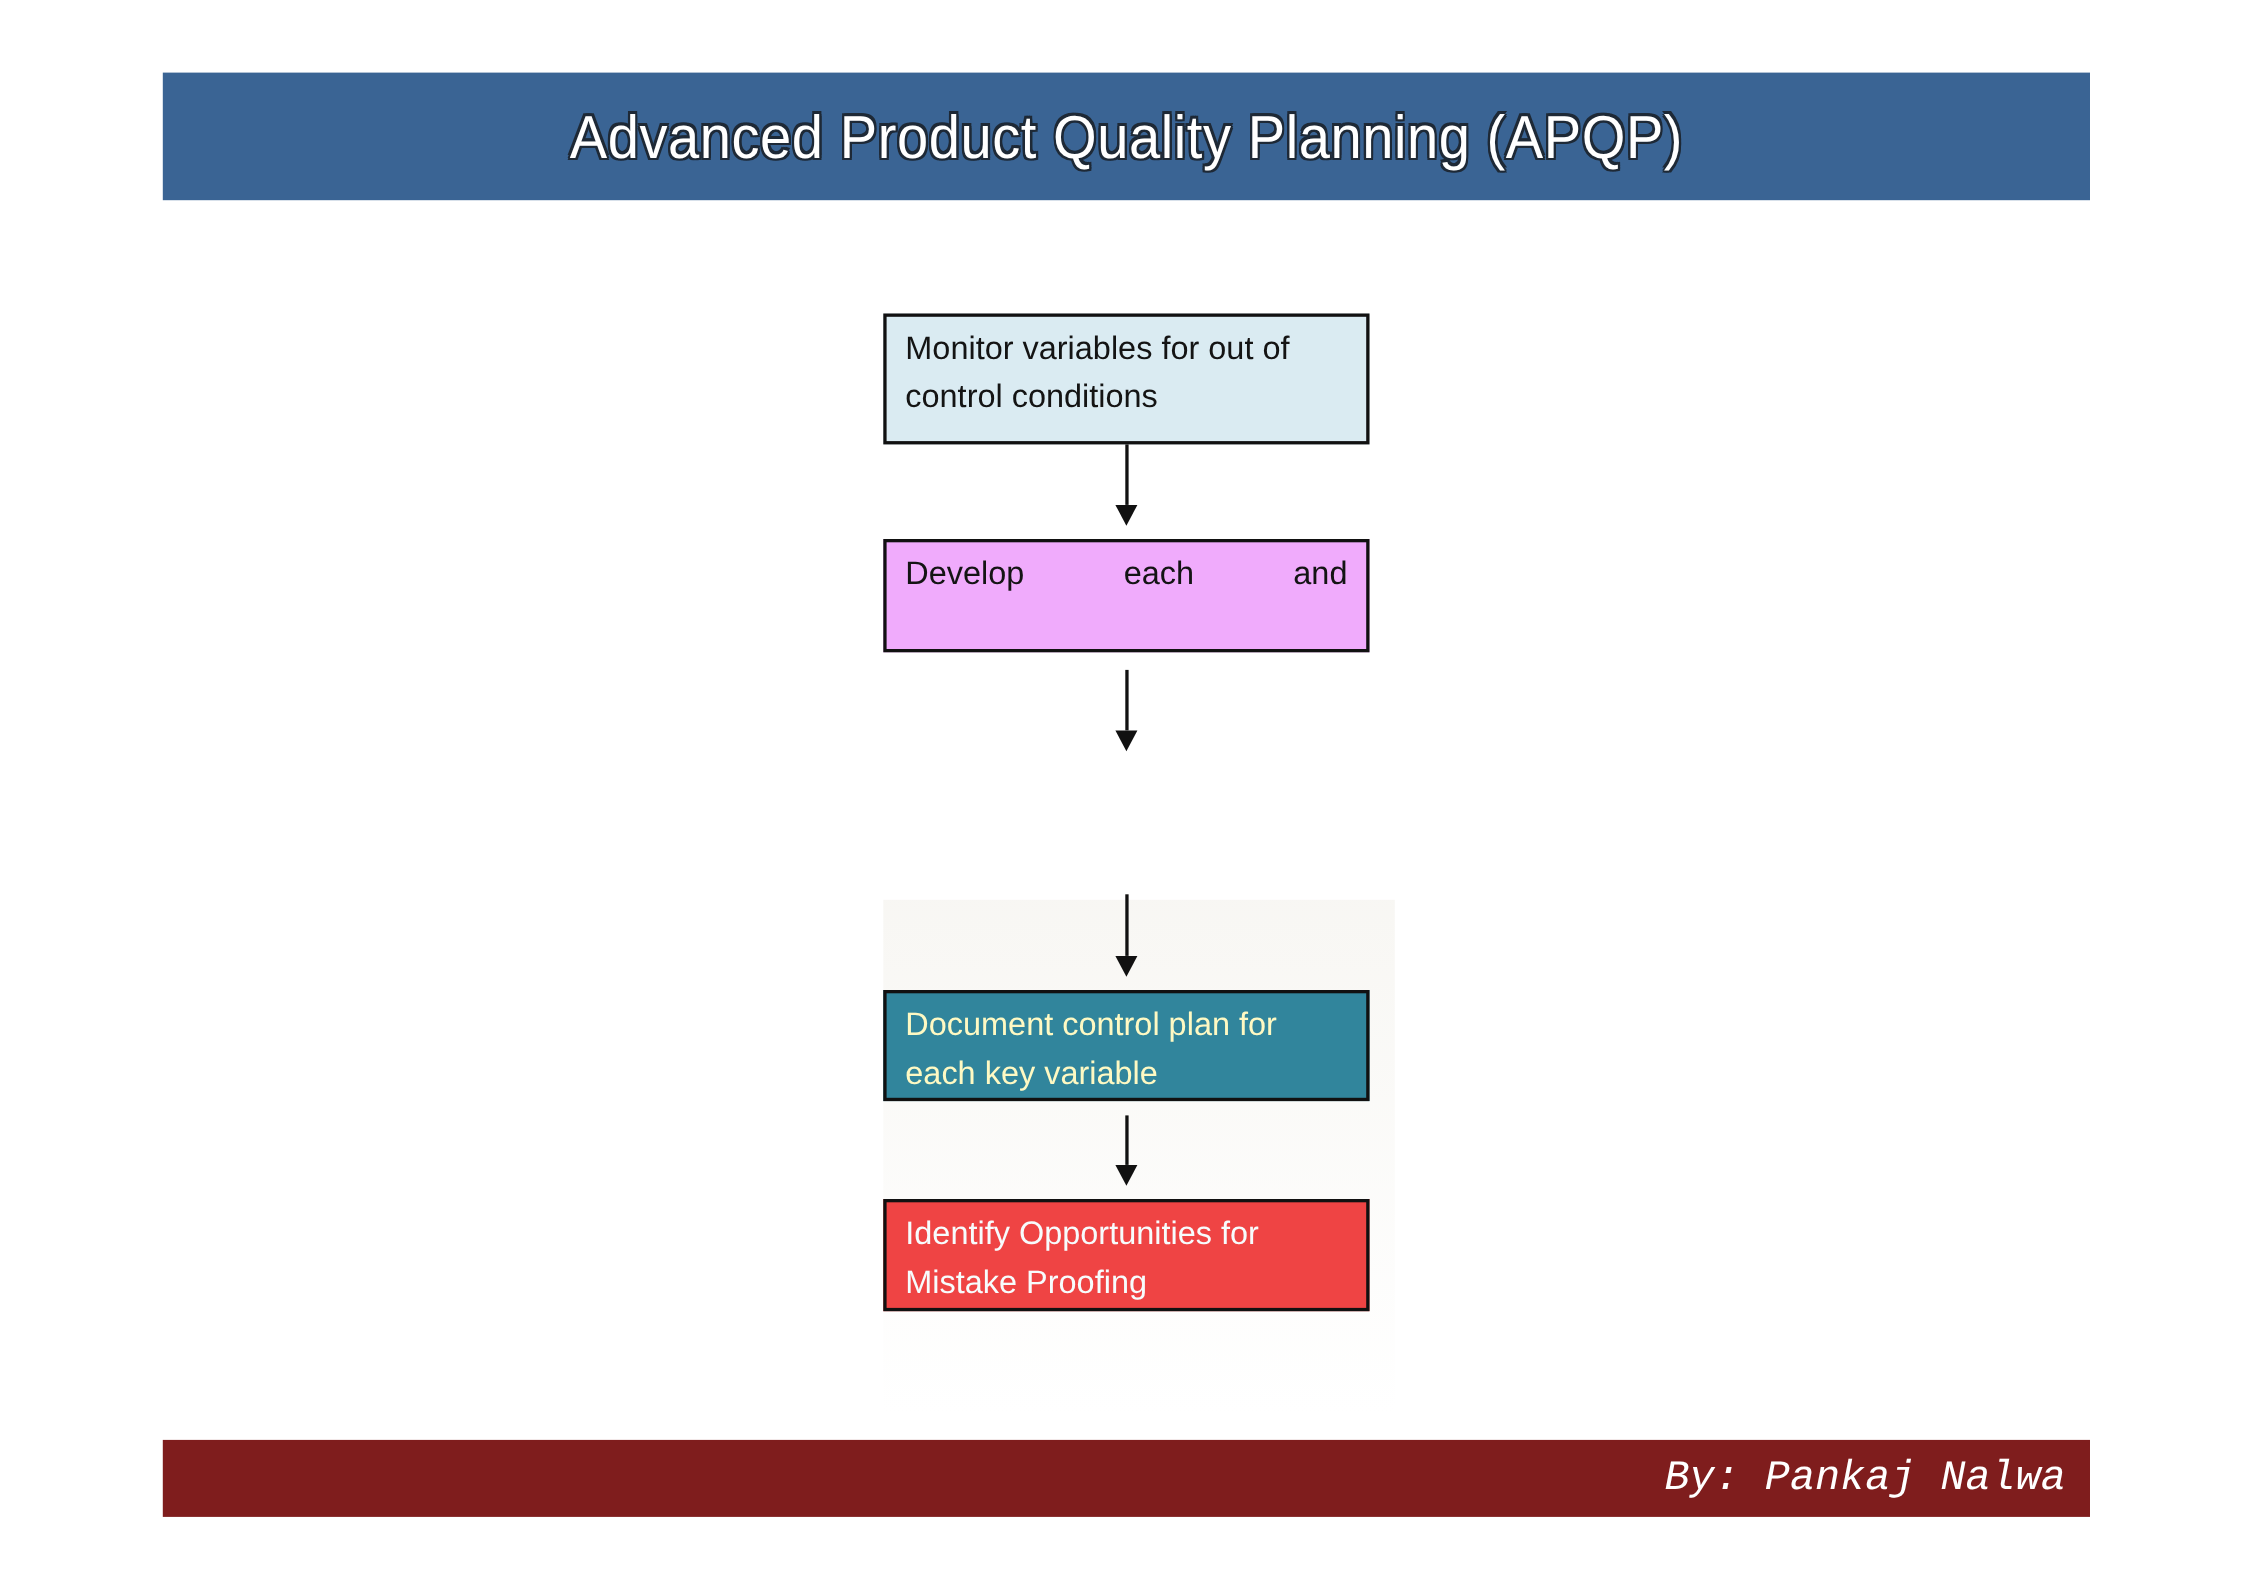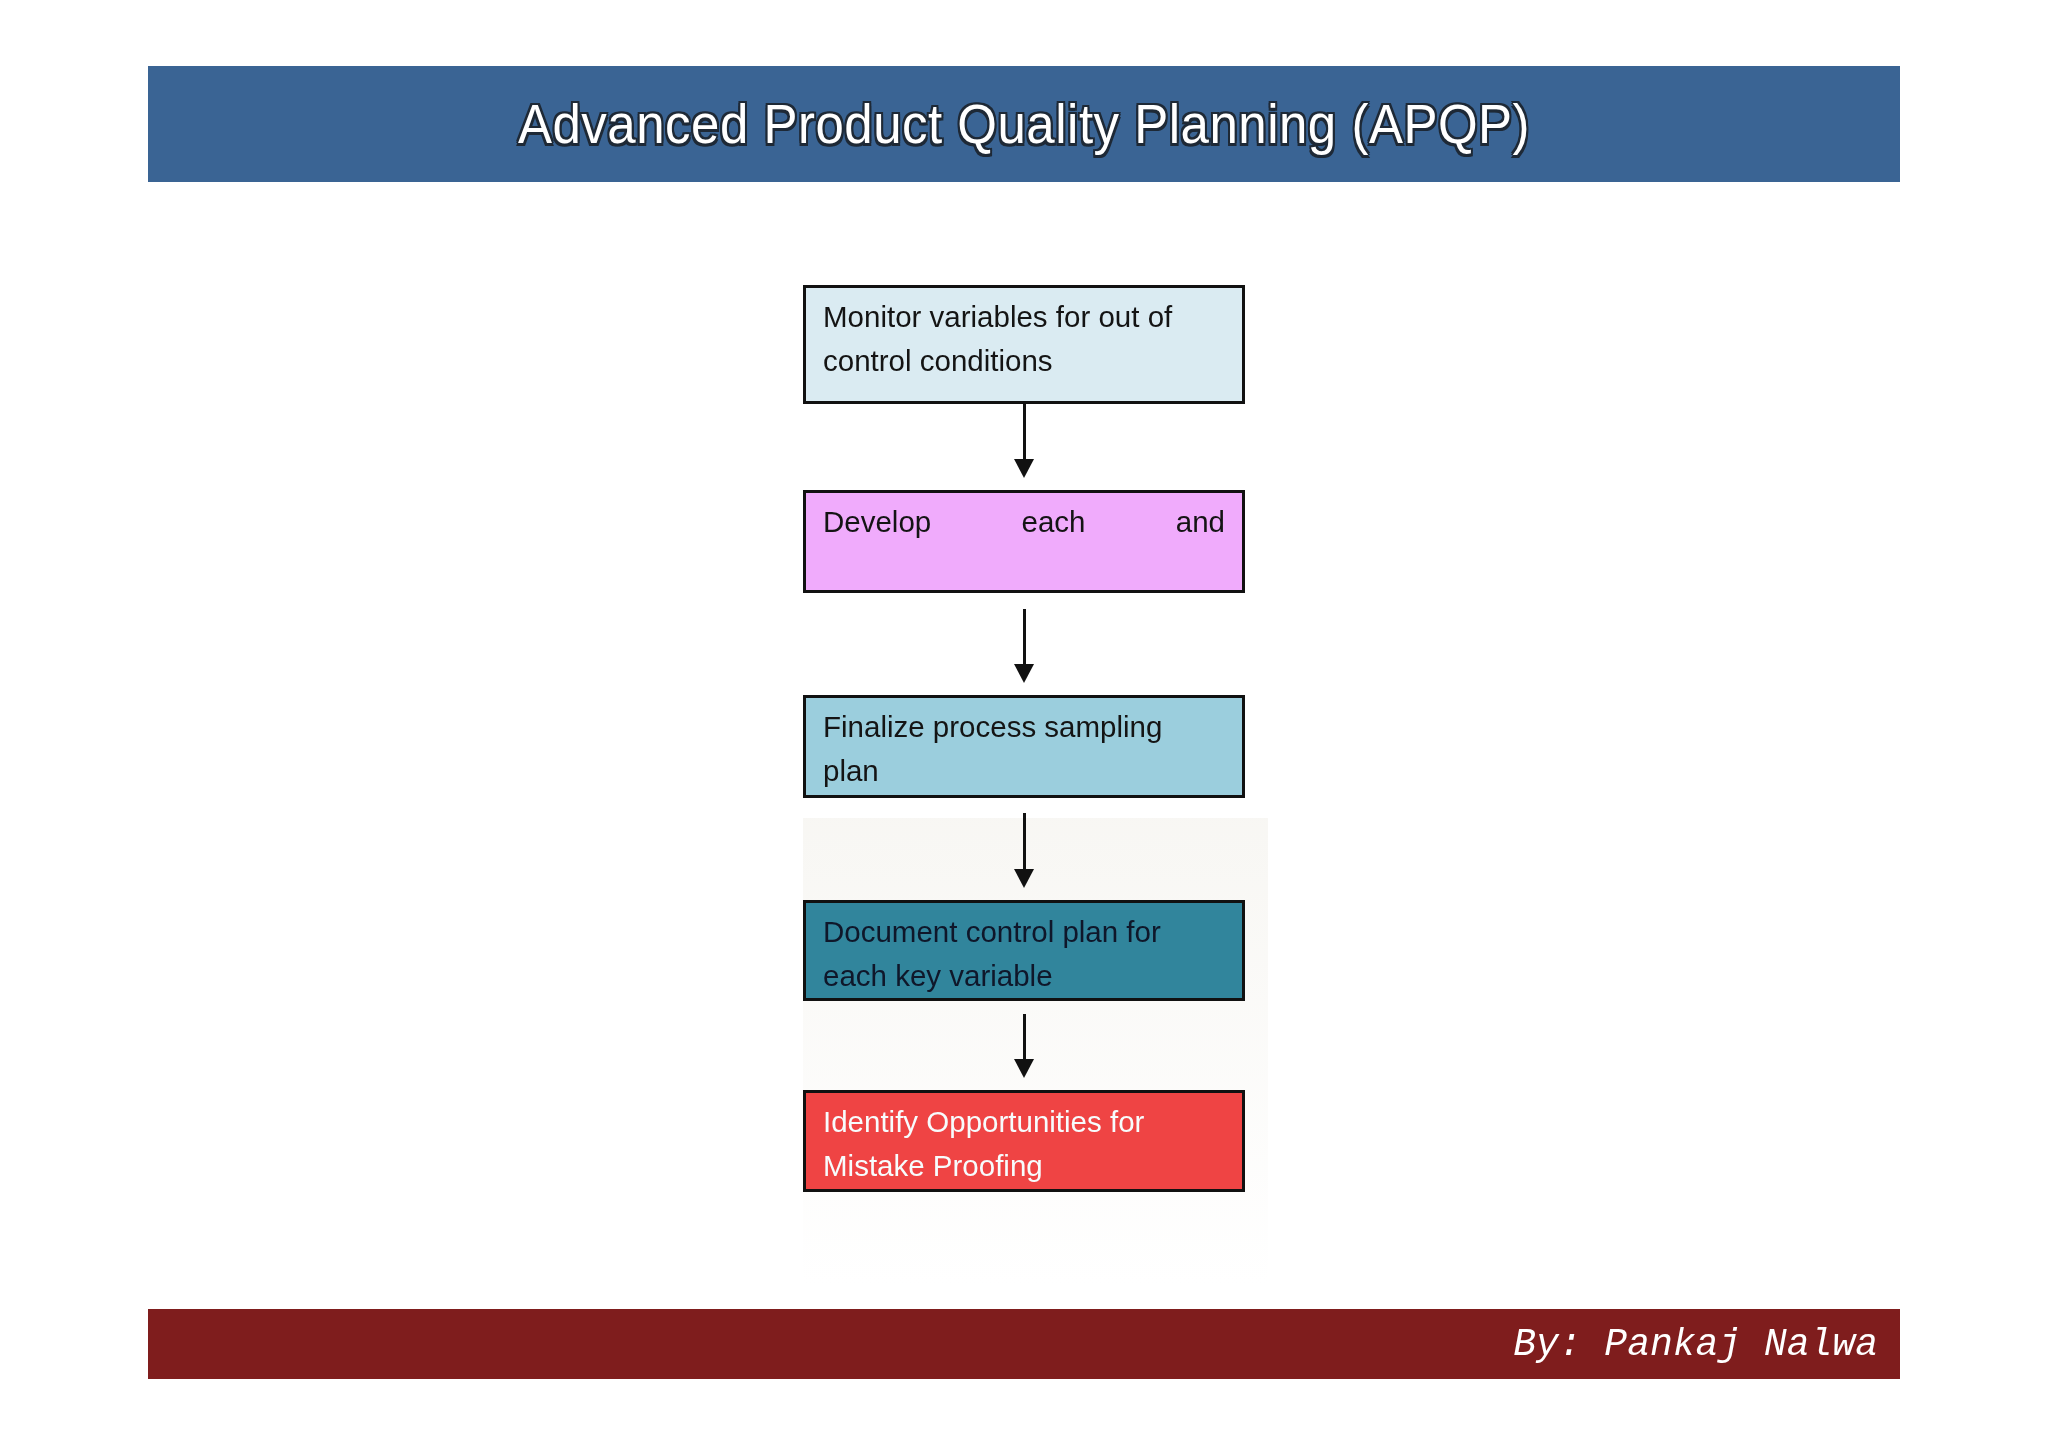--- a/index.html
+++ b/index.html
@@ -125,31 +125,27 @@
         <span>and</span>
       </div>
     </div>
   </div>
 
   <div class="down-arrow arrow-2">
     <div class="arrow-line"></div>
     <div class="arrow-head"></div>
   </div>
 
-  <div class="flow-box step-3" style="background-color: rgb(155, 206, 221); color: rgb(20, 20, 20);">
-    <div class="box-text">Finalize process sampling
-plan</div>
-  </div>
 
   <div class="down-arrow arrow-3">
     <div class="arrow-line"></div>
     <div class="arrow-head"></div>
   </div>
 
-  <div class="flow-box step-4" style="background-color: rgb(49, 133, 156); color: #0f172a;">
+  <div class="flow-box step-4" style="background-color: rgb(49, 133, 156); color: #fef9c3;">
     <div class="box-text">Document control plan for
 each key variable</div>
   </div>
 
   <div class="down-arrow arrow-4">
     <div class="arrow-line"></div>
     <div class="arrow-head"></div>
   </div>
 
   <div class="flow-box step-5" style="background-color: #ef4444; color: rgb(247, 252, 253);">

